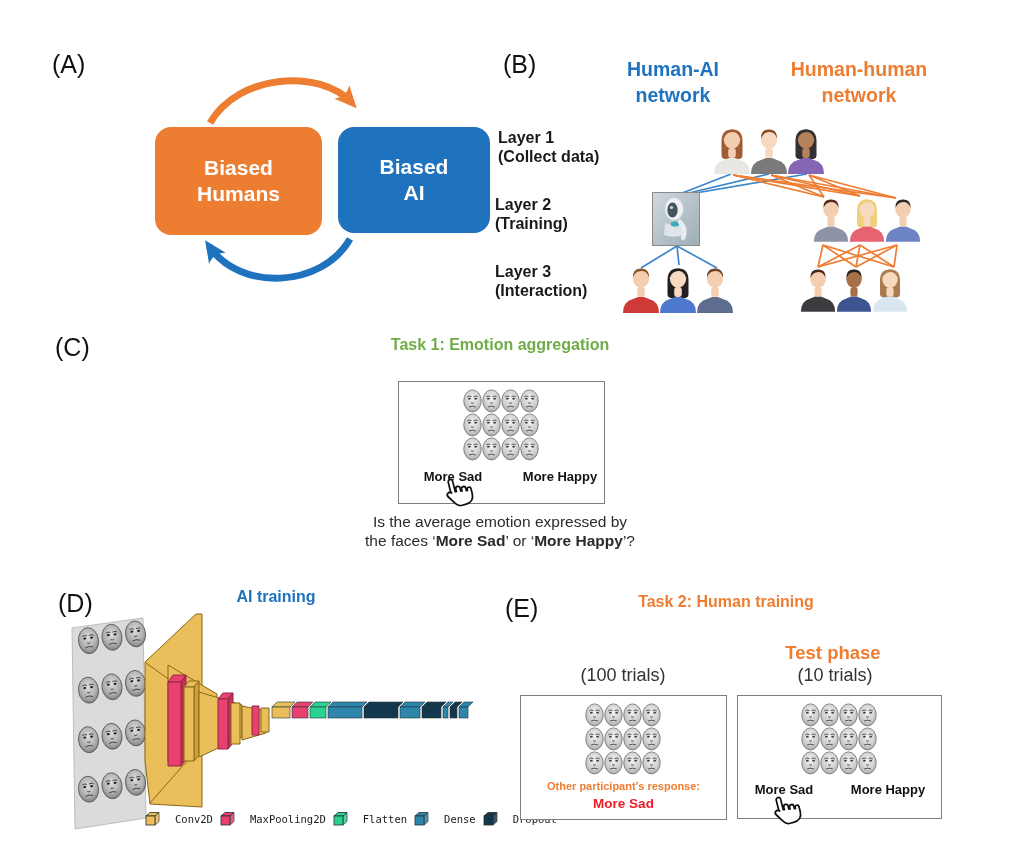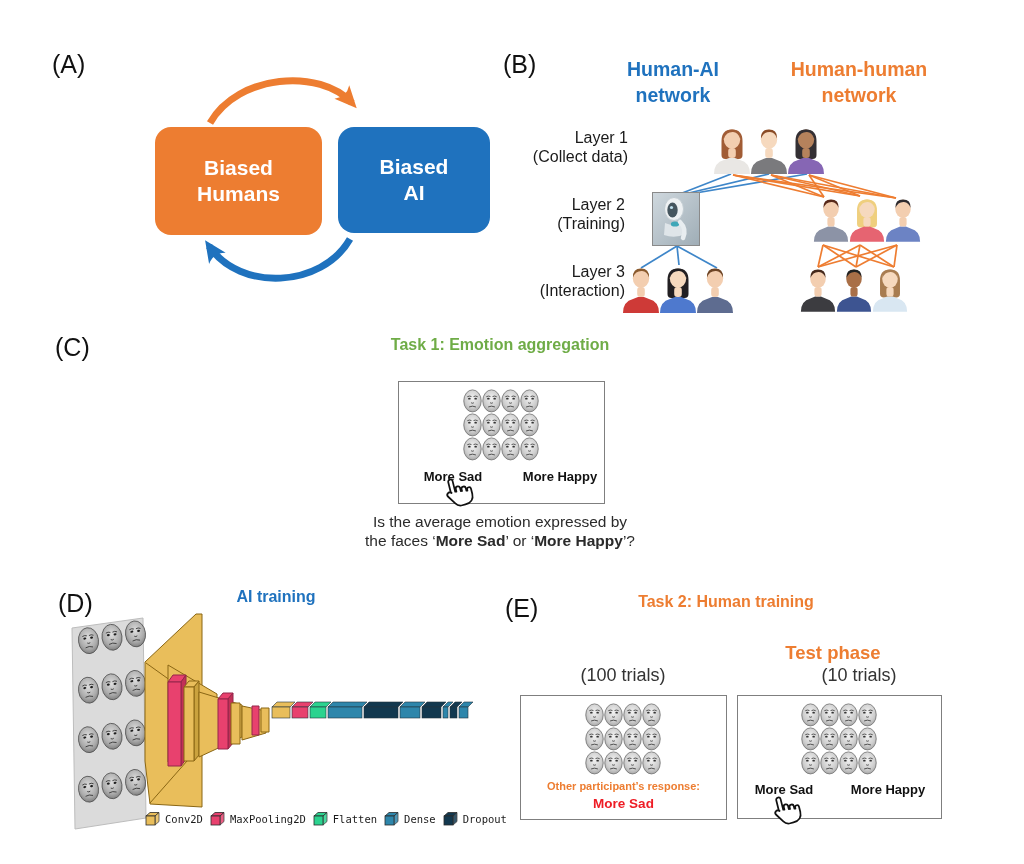--- a/index.html
+++ b/index.html
@@ -9,42 +9,42 @@
   .c{position:absolute;z-index:2;}
   .panel-label{font-size:25px;color:#111;}
   .bubble{color:#fff;font-weight:bold;font-size:21px;display:flex;align-items:center;
           justify-content:center;text-align:center;border-radius:16px;line-height:1.22;margin-left:45px;}
   .bubble span{display:block;}
   #boxHumans span{width:118px;}
   #boxAI span{width:74px;}
   .net-title{font-weight:bold;font-size:19.5px;text-align:center;line-height:1.32;}
   #titleHumanAI{color:var(--c-blue);}
   #titleHumanHuman{color:var(--c-orange);}
-  .layer-label{width:130px;text-align:right;font-size:16px;line-height:1.18;color:#1a1a1a;}
+  .layer-label{width:130px;text-align:left;font-size:16px;line-height:1.18;color:#1a1a1a;font-weight:bold;}
   .pgroup{display:flex;}
   .pgroup svg{width:40px;height:52px;margin-right:-3px;}
   .pgroup.small svg{width:38px;height:50px;margin-right:-2px;}
   .sec-title{font-weight:bold;font-size:16px;text-align:center;}
   #titleC{color:var(--c-green);}
   #titleD{color:var(--c-blue);}
   #titleE{color:var(--c-orange);}
   .stim-box{background:#fff;border:1.5px solid var(--c-border);}
   .face-grid{position:absolute;display:grid;grid-template-columns:repeat(4,19px);grid-auto-rows:24px;}
   .facesvg{width:19px;height:24px;}
   .fstroke{fill:none;stroke:#3c3c3c;stroke-width:0.9;stroke-linecap:round;}
   .opt{position:absolute;font-weight:bold;font-size:13px;color:#111;text-align:center;}
   .caption{width:420px;text-align:center;font-size:15.5px;color:#2b2b2b;line-height:1.25;}
   .phase-title{width:190px;text-align:center;font-weight:bold;font-size:18.5px;color:var(--c-orange);}
   .trials{width:190px;text-align:center;font-size:18px;color:#333;}
   .resp-label{position:absolute;width:100%;text-align:center;font-weight:bold;}
   #otherResp{top:84px;font-size:11px;color:var(--c-orange);}
   #respSad{top:100px;font-size:13.5px;color:var(--c-red);}
   #legendD{display:flex;align-items:center;gap:7px;font-family:"DejaVu Sans Mono",monospace;
            font-size:10.5px;color:#1a1a1a;}
-  .legend-item{display:flex;align-items:center;gap:5px;}
+  .legend-item{display:flex;align-items:center;gap:15px;}
   .hand{z-index:6;transform:rotate(-14deg);}
   .robot-frame{width:48px;height:54px;}
 </style>
 </head>
 <body>
 
 <div id="stage">
 
   <svg width="0" height="0" style="position:absolute" aria-hidden="true">
     <defs>
@@ -559,21 +559,21 @@
         </svg>
         <span>Dropout</span>
       </span>
     </div>
 
   <div class="c panel-label" style="left:505px;top:594px">(E)</div>
   <div id="titleE" class="c sec-title" style="left:566px;top:593px;width:320px">Task 2: Human training</div>
 
   <div class="c trials" style="left:528px;top:665px">(100 trials)</div>
   <div class="c phase-title" style="left:738px;top:642px">Test phase</div>
-  <div class="c trials" style="left:764px;top:665px">(10 trials)</div>
+  <div class="c trials" style="left:740px;top:665px">(10 trials)</div>
 
   <div class="c stim-box" style="left:520px;top:695px;width:205px;height:123px">
     <div class="face-grid" style="left:64px;top:7px">
         <svg class="facesvg" viewBox="0 0 20 25">
    <ellipse cx="10" cy="12.4" rx="9.2" ry="11.6" fill="url(#gface)" stroke="#6a6a6a" stroke-width="0.8"></ellipse>
    <ellipse cx="6.7" cy="10" rx="1.4" ry="1" fill="#333"></ellipse>
           <ellipse cx="13.3" cy="10" rx="1.4" ry="1" fill="#333"></ellipse>
    <path d="M4.9,7.8 Q6.7,6.7 8.5,7.6" class="fstroke"></path>
           <path d="M11.5,7.6 Q13.3,6.7 15.1,7.8" class="fstroke"></path>
    <path d="M8.9,14.6 Q10,15.4 11.1,14.6" class="fstroke"></path>

